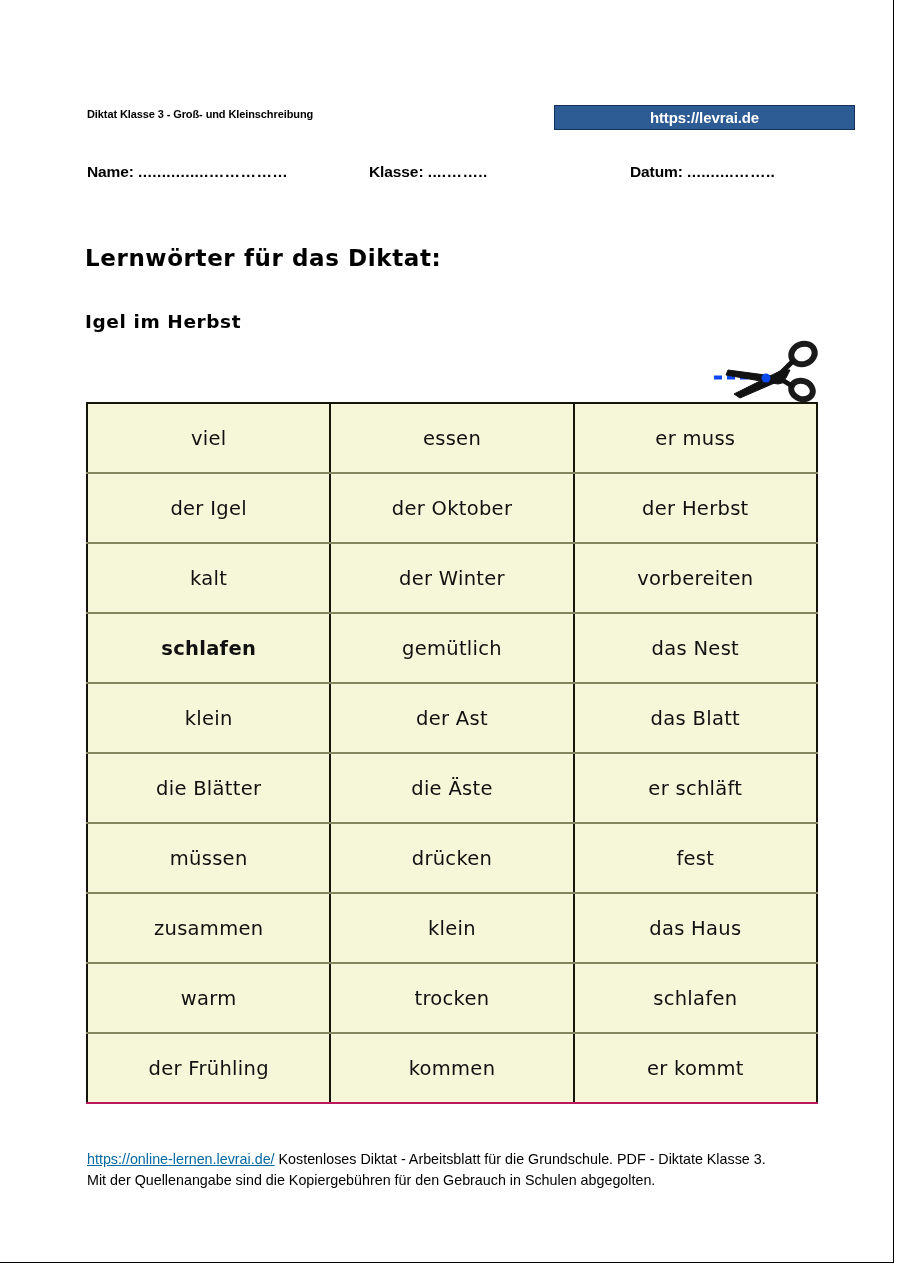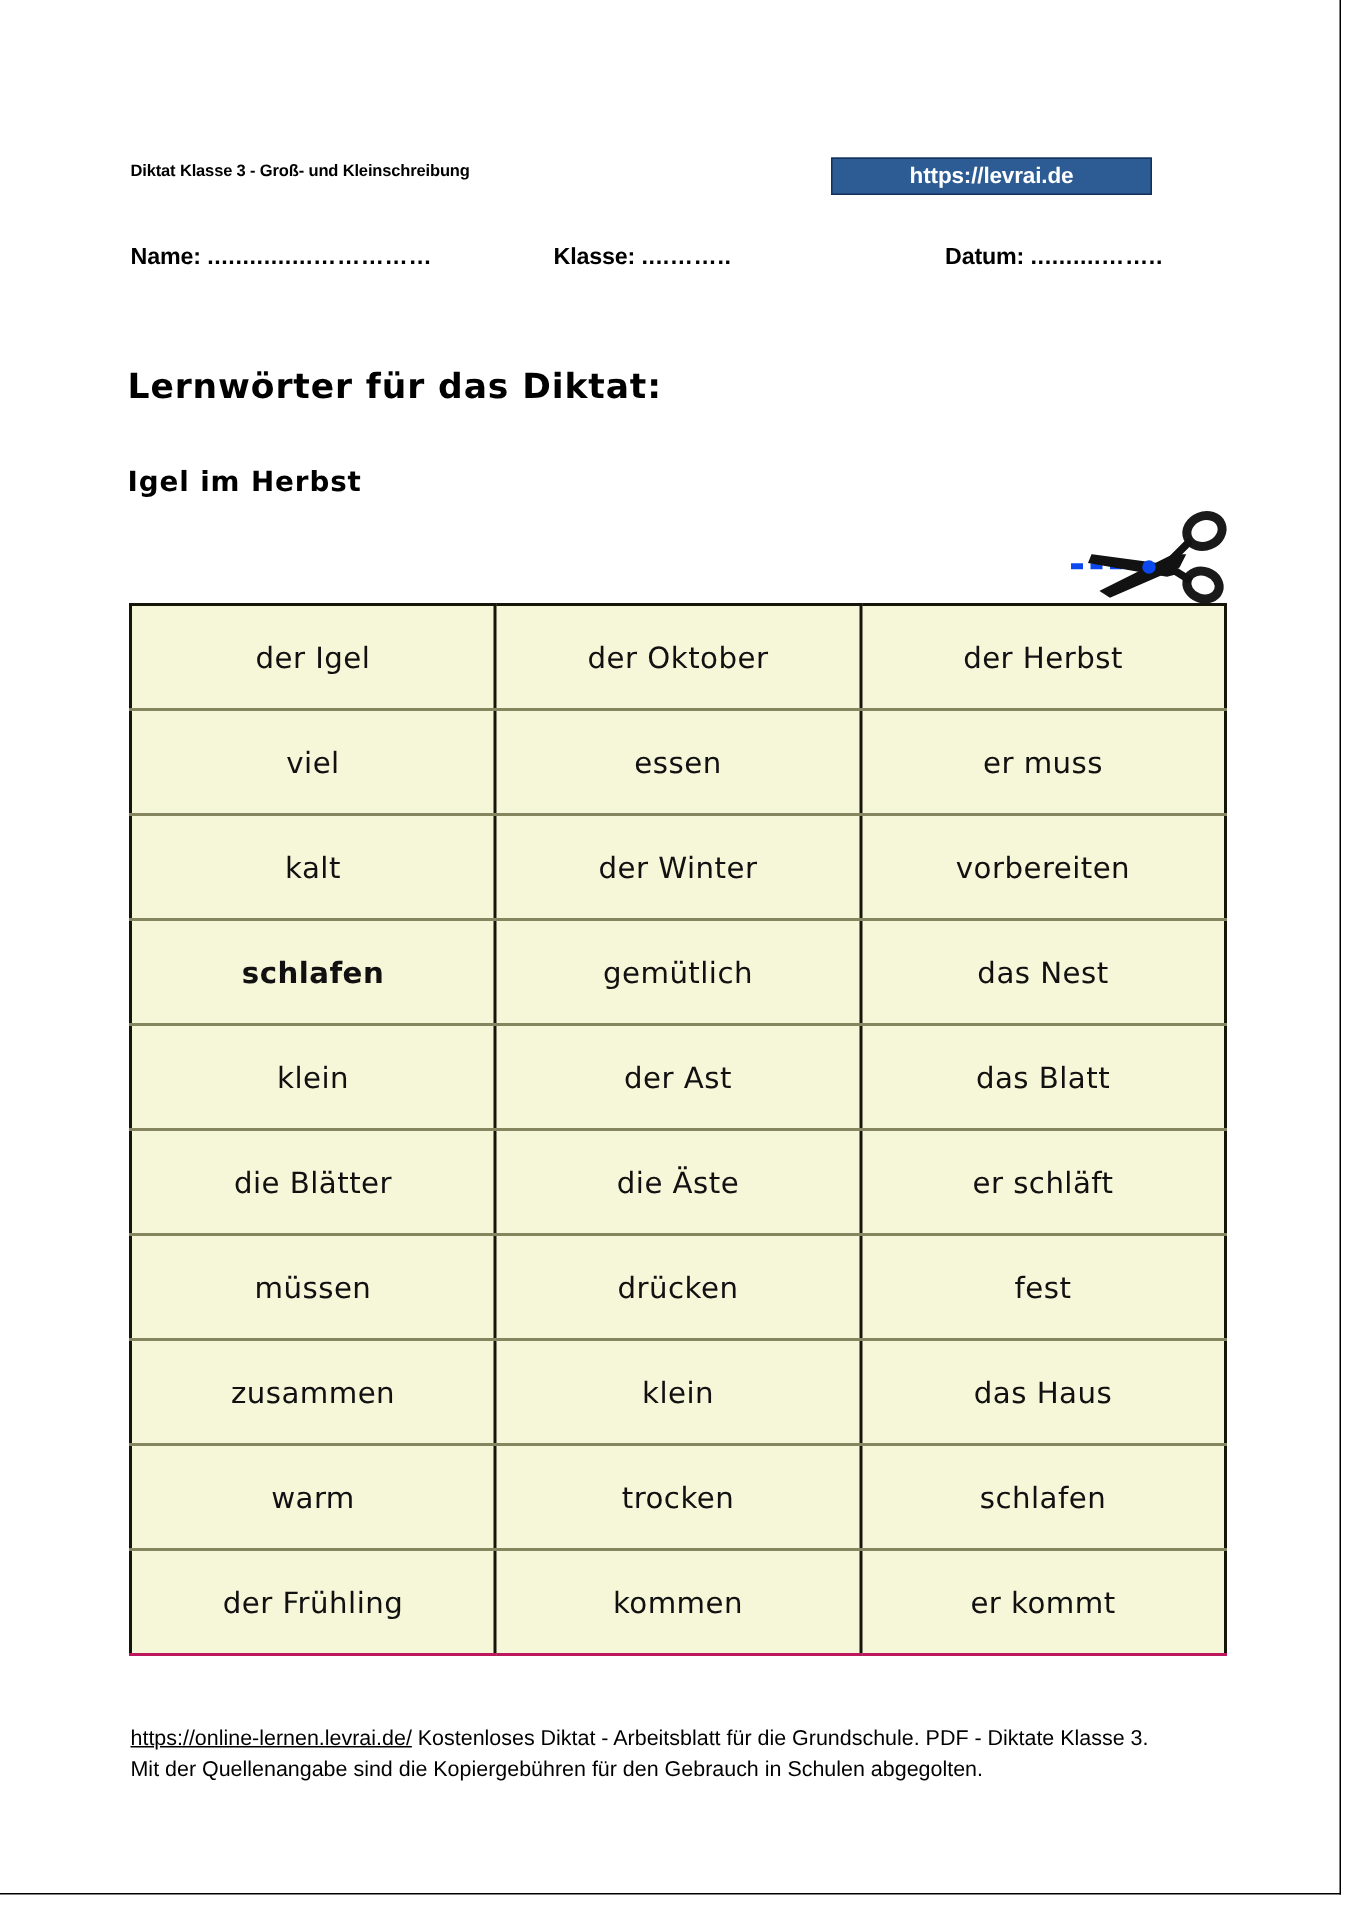--- a/index.html
+++ b/index.html
@@ -46,21 +46,21 @@
     top: 108px;
     font-size: 11px;
     font-weight: bold;
     letter-spacing: -0.1px;
     white-space: nowrap;
   }
   .hdr-badge {
     position: absolute;
     left: 554px;
     top: 105px;
-    width: 214px;
+    width: 301px;
     height: 25px;
     background: #2d5b94;
     border: 1px solid #13315a;
     box-sizing: border-box;
     color: #ffffff;
     font-size: 15px;
     font-weight: bold;
     display: flex;
     align-items: center;
     justify-content: center;
@@ -152,21 +152,21 @@
   .footer {
     position: absolute;
     left: 87px;
     top: 1149px;
     width: 735px;
     font-size: 14.3px;
     line-height: 21px;
     color: #000000;
   }
   .footer a {
-    color: #000000;
+    color: #0369a1;
     text-decoration: underline;
   }
 </style>
 </head>
 <body>
 
 <div id="page">
 
   <div class="page-edge-right"></div>
   <div class="page-edge-bottom"></div>
@@ -214,28 +214,28 @@
         <line x1="72" y1="44" x2="80" y2="49"></line>
       </g>
 
       <circle cx="54" cy="41" r="4.5" fill="#0b48f0"></circle>
     </svg>
   </div>
 
   <table class="word-table">
     <tbody>
         <tr>
+          <td>viel</td>
+          <td>essen</td>
+          <td>er muss</td>
+        </tr>
+        <tr>
           <td>der Igel</td>
           <td>der Oktober</td>
           <td>der Herbst</td>
-        </tr>
-        <tr>
-          <td>viel</td>
-          <td>essen</td>
-          <td>er muss</td>
         </tr>
         <tr>
           <td>kalt</td>
           <td>der Winter</td>
           <td>vorbereiten</td>
         </tr>
         <tr>
           <td class="bold">schlafen</td>
           <td>gemütlich</td>
           <td>das Nest</td>

